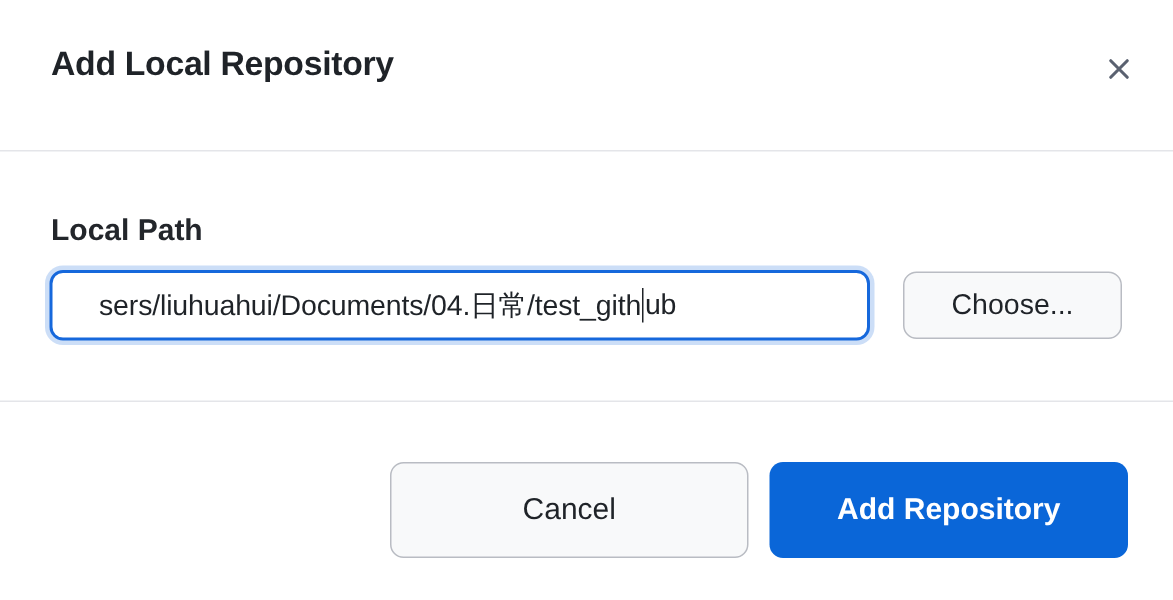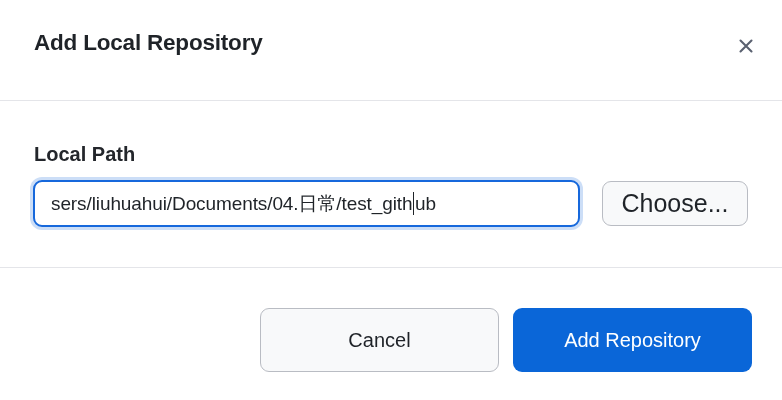--- a/index.html
+++ b/index.html
@@ -95,21 +95,21 @@
     background: #ffffff;
     box-sizing: border-box;
     box-shadow: 0 0 0 3px rgba(22, 104, 220, 0.22);
     overflow: hidden;
     display: flex;
     align-items: center;
   }
   .path-text {
     font-size: 19px;
     color: #1f2328;
-    padding-left: 16px;
+    padding-left: 31px;
     white-space: nowrap;
     letter-spacing: -0.1px;
     display: flex;
     align-items: center;
   }
   .caret {
     display: inline-block;
     width: 1.5px;
     height: 23px;
     background: #1f2328;
@@ -120,21 +120,21 @@
     position: absolute;
     left: 569px;
     top: 1px;
     width: 146px;
     height: 45px;
     border: 1.5px solid #b9bcc3;
     border-radius: 9px;
     background: #f8f9fa;
     color: #1f2328;
     font-family: "Liberation Sans", "DejaVu Sans", sans-serif;
-    font-size: 25px;
+    font-size: 19px;
     cursor: pointer;
     padding: 0;
     display: flex;
     align-items: center;
     justify-content: center;
     box-sizing: border-box;
   }
 
   
   .dialog-footer {
@@ -168,21 +168,21 @@
     border: 1.5px solid #b9bcc3;
     background: #f8f9fa;
     color: #1f2328;
     font-weight: normal;
   }
   .btn-primary {
     width: 239px;
     border: none;
     background: #0a66d8;
     color: #ffffff;
-    font-weight: normal;
+    font-weight: bold;
   }
 </style>
 </head>
 <body>
 
 <div class="dialog">
 
   <div class="dialog-header">
     <div class="dialog-title">Add Local Repository</div>
     <button class="close-button">

